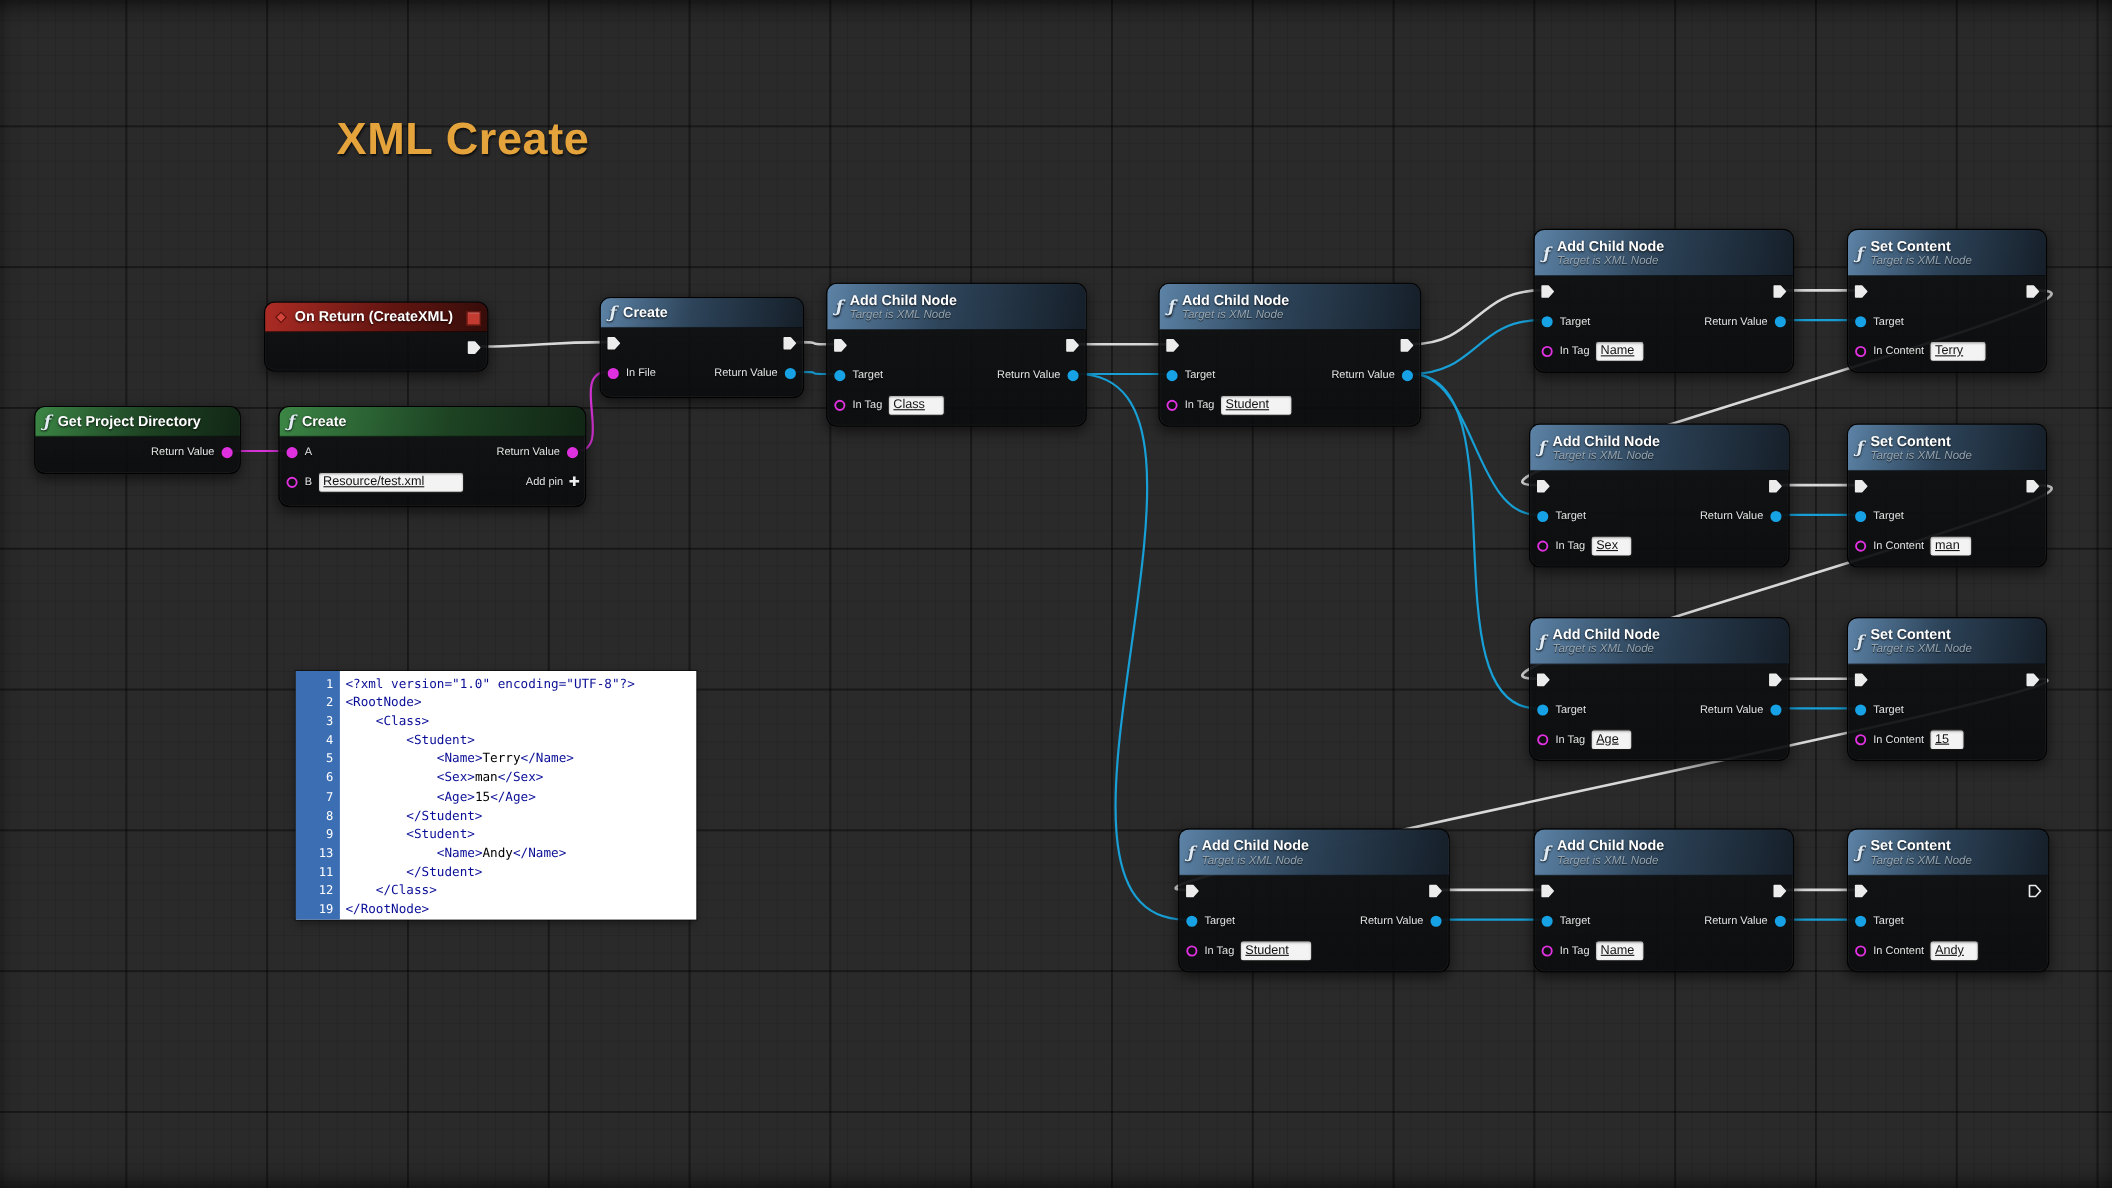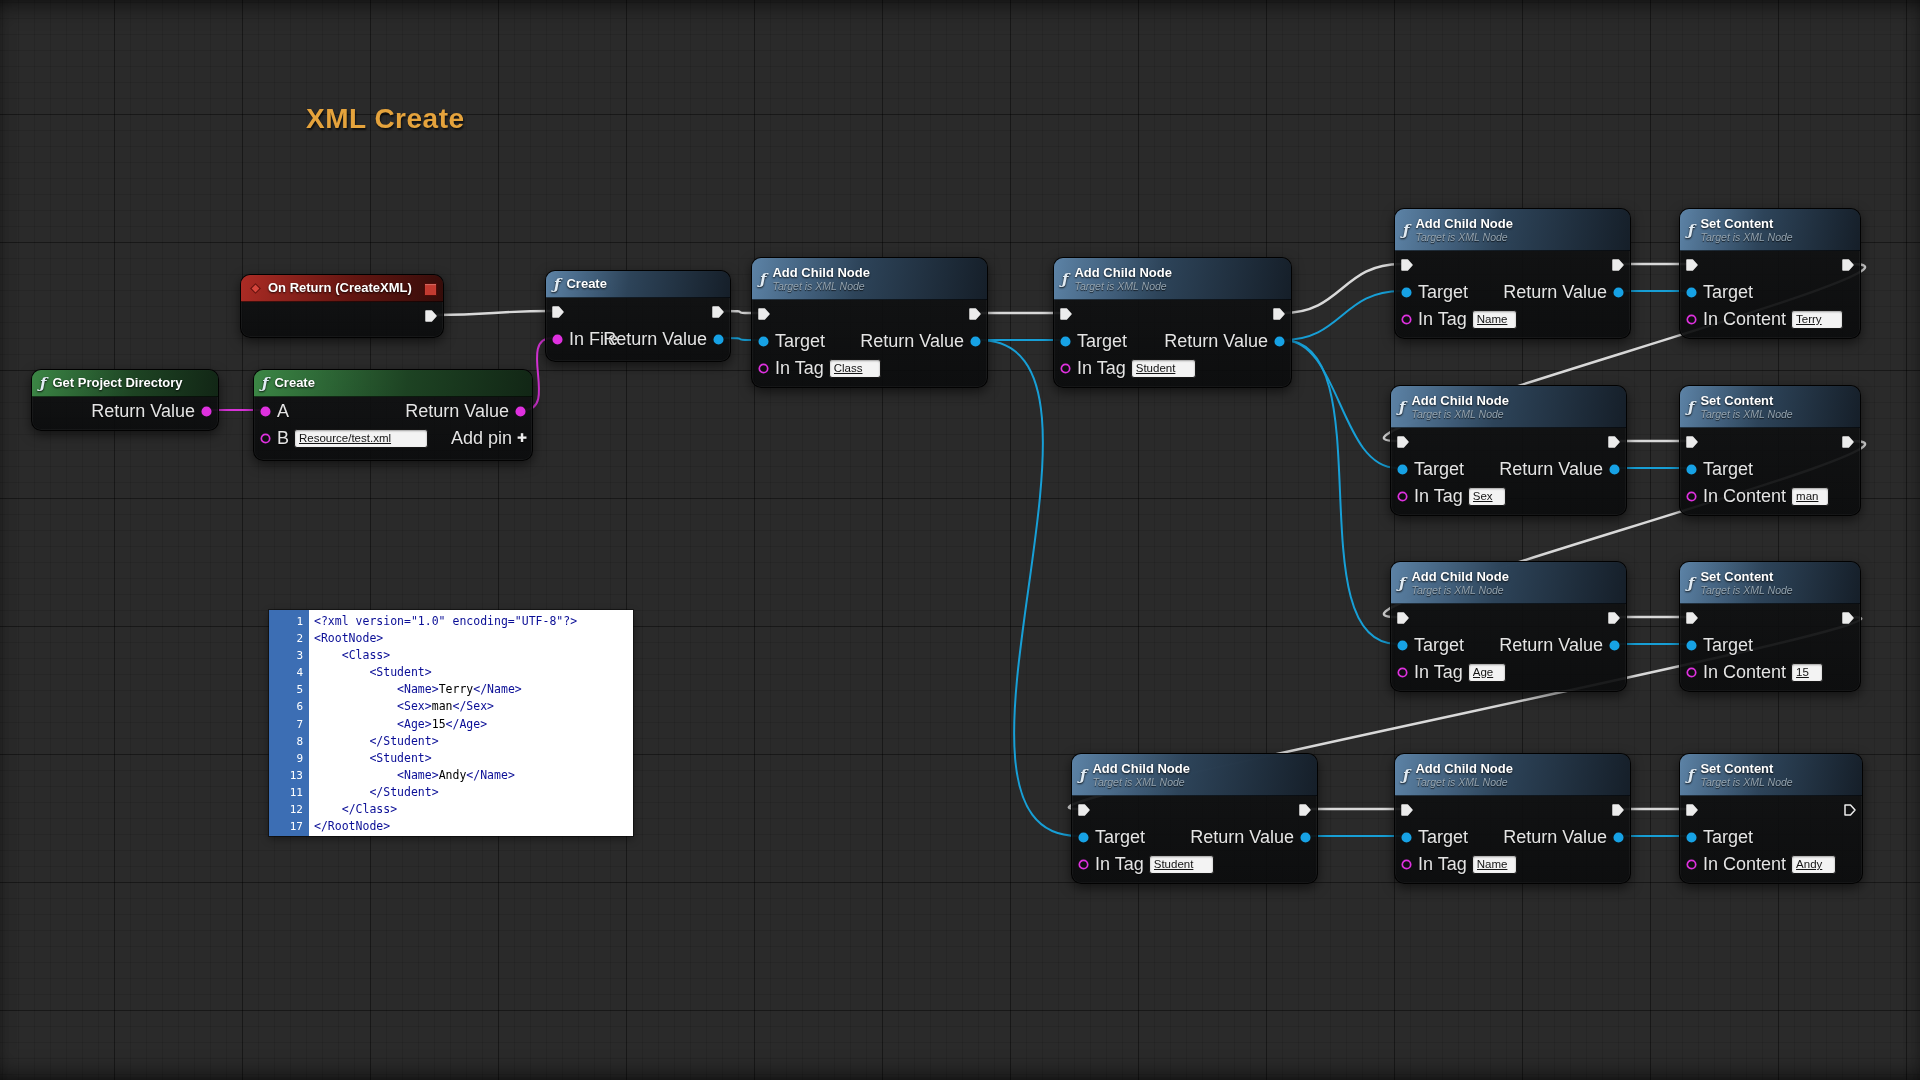--- a/index.html
+++ b/index.html
@@ -15,21 +15,21 @@
     background-position:-14px -14px;
     font-family:"Liberation Sans",sans-serif;
   }
   #canvas::after{content:'';position:absolute;inset:0;pointer-events:none;
     box-shadow:inset 0 14px 26px -14px rgba(0,0,0,.85), inset 0 -14px 26px -14px rgba(0,0,0,.85);}
   #wires{position:absolute;left:0;top:0;z-index:1;pointer-events:none;}
   #nodes{position:absolute;left:0;top:0;z-index:2;width:100%;height:100%;}
 
   .graph-title{
     position:absolute;left:306px;top:103px;z-index:3;
-    font-size:28px;font-weight:bold;letter-spacing:.5px;
+    font-size:41px;font-weight:bold;letter-spacing:.5px;
     text-shadow:1px 2px 2px rgba(0,0,0,.65);
   }
 
   .node{position:absolute;border-radius:10px;border:1px solid rgba(0,0,0,.85);
     background:linear-gradient(rgba(17,18,19,.93), rgba(11,12,13,.93));
     box-shadow:0 4px 12px rgba(0,0,0,.55), inset 0 0 0 1px rgba(255,255,255,.04);}
   .node-header{position:absolute;left:0;right:0;top:0;display:flex;align-items:center;
     gap:6px;padding:0 8px;border-radius:9px 9px 0 0;box-sizing:border-box;
     border-bottom:1px solid rgba(0,0,0,.6);}
   .kind-function .node-header{background:linear-gradient(100deg, rgba(96,136,173,.96) 0%, rgba(47,71,94,.94) 45%, rgba(22,32,43,.92) 100%);}
@@ -41,21 +41,21 @@
     text-shadow:0 1px 1px rgba(0,0,0,.7);line-height:12px;}
   .fn-icon{font-family:"DejaVu Serif",serif;font-style:italic;font-weight:bold;
     font-size:15px;color:#E2ECF4;text-shadow:0 1px 2px #000;}
   .delegate{position:absolute;right:6px;top:8px;width:11px;height:11px;
     background:#C23A30;border:1px solid #4E0C08;box-shadow:inset 0 1px 1px rgba(255,255,255,.25);}
 
   .pin-row{position:absolute;left:0;right:0;height:26px;}
   .pin{position:absolute;top:0;height:26px;display:flex;align-items:center;gap:5px;}
   .pin.in{left:5px;}
   .pin.out{right:5px;flex-direction:row-reverse;}
-  .pin-label{font-size:18px;color:#E4E4E4;white-space:nowrap;
+  .pin-label{font-size:10px;color:#E4E4E4;white-space:nowrap;
     text-shadow:0 1px 1px rgba(0,0,0,.75);}
   .pin-field{background:#F3F3F3;color:#141414;border:1px solid #161616;border-radius:3px;
     font-family:"Liberation Sans",sans-serif;font-size:11.5px;height:15px;padding:1px 4px;
     box-shadow:inset 0 1px 2px rgba(0,0,0,.35);text-decoration:underline;}
   .plus{font-size:12px;color:#EDEDED;text-shadow:0 1px 1px #000;}
 
   .code-panel{position:absolute;left:269px;top:610px;width:364px;height:226px;z-index:3;
     display:flex;background:#fff;box-shadow:0 0 0 1px rgba(0,0,0,.45), 0 3px 8px rgba(0,0,0,.4);}
   .code-gutter{width:40px;background:#3C6EB4;color:#fff;text-align:right;box-sizing:border-box;
     padding:3px 6px 0 0;font-family:"DejaVu Sans Mono",monospace;font-size:11px;line-height:17.1px;}
@@ -668,17 +668,17 @@
         <div>3</div>
         <div>4</div>
         <div>5</div>
         <div>6</div>
         <div>7</div>
         <div>8</div>
         <div>9</div>
         <div>13</div>
         <div>11</div>
         <div>12</div>
-        <div>17</div>
+        <div>19</div>
       </div>
     <div class="code-body" id="code-body"><div><span class="tok-tag">&lt;?xml version="1.0" encoding="UTF-8"?&gt;</span></div><div><span class="tok-tag">&lt;RootNode&gt;</span></div><div><span class="tok-text">    </span><span class="tok-tag">&lt;Class&gt;</span></div><div><span class="tok-text">        </span><span class="tok-tag">&lt;Student&gt;</span></div><div><span class="tok-text">            </span><span class="tok-tag">&lt;Name&gt;</span><span class="tok-text">Terry</span><span class="tok-tag">&lt;/Name&gt;</span></div><div><span class="tok-text">            </span><span class="tok-tag">&lt;Sex&gt;</span><span class="tok-text">man</span><span class="tok-tag">&lt;/Sex&gt;</span></div><div><span class="tok-text">            </span><span class="tok-tag">&lt;Age&gt;</span><span class="tok-text">15</span><span class="tok-tag">&lt;/Age&gt;</span></div><div><span class="tok-text">        </span><span class="tok-tag">&lt;/Student&gt;</span></div><div><span class="tok-text">        </span><span class="tok-tag">&lt;Student&gt;</span></div><div><span class="tok-text">            </span><span class="tok-tag">&lt;Name&gt;</span><span class="tok-text">Andy</span><span class="tok-tag">&lt;/Name&gt;</span></div><div><span class="tok-text">        </span><span class="tok-tag">&lt;/Student&gt;</span></div><div><span class="tok-text">    </span><span class="tok-tag">&lt;/Class&gt;</span></div><div><span class="tok-tag">&lt;/RootNode&gt;</span></div></div>
   </div>
 </div>
 
 </body></html>

